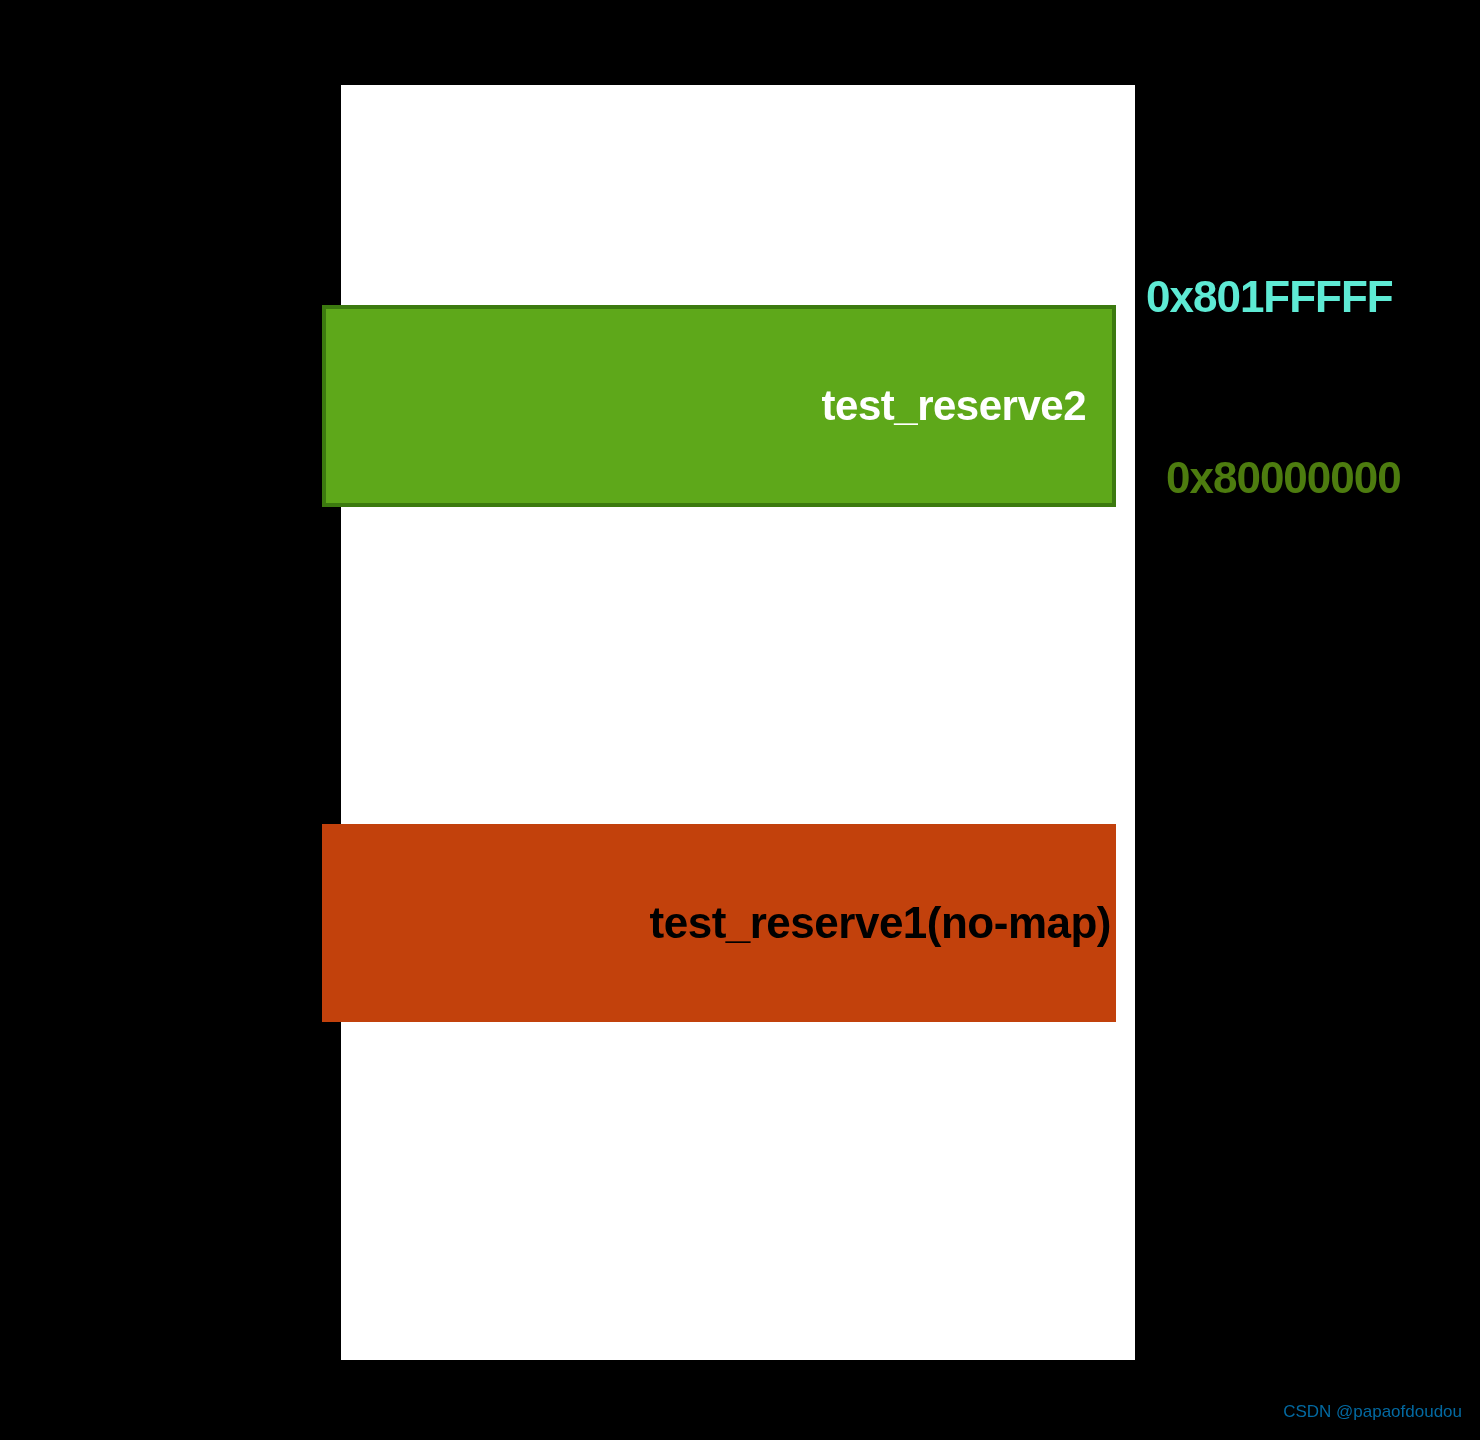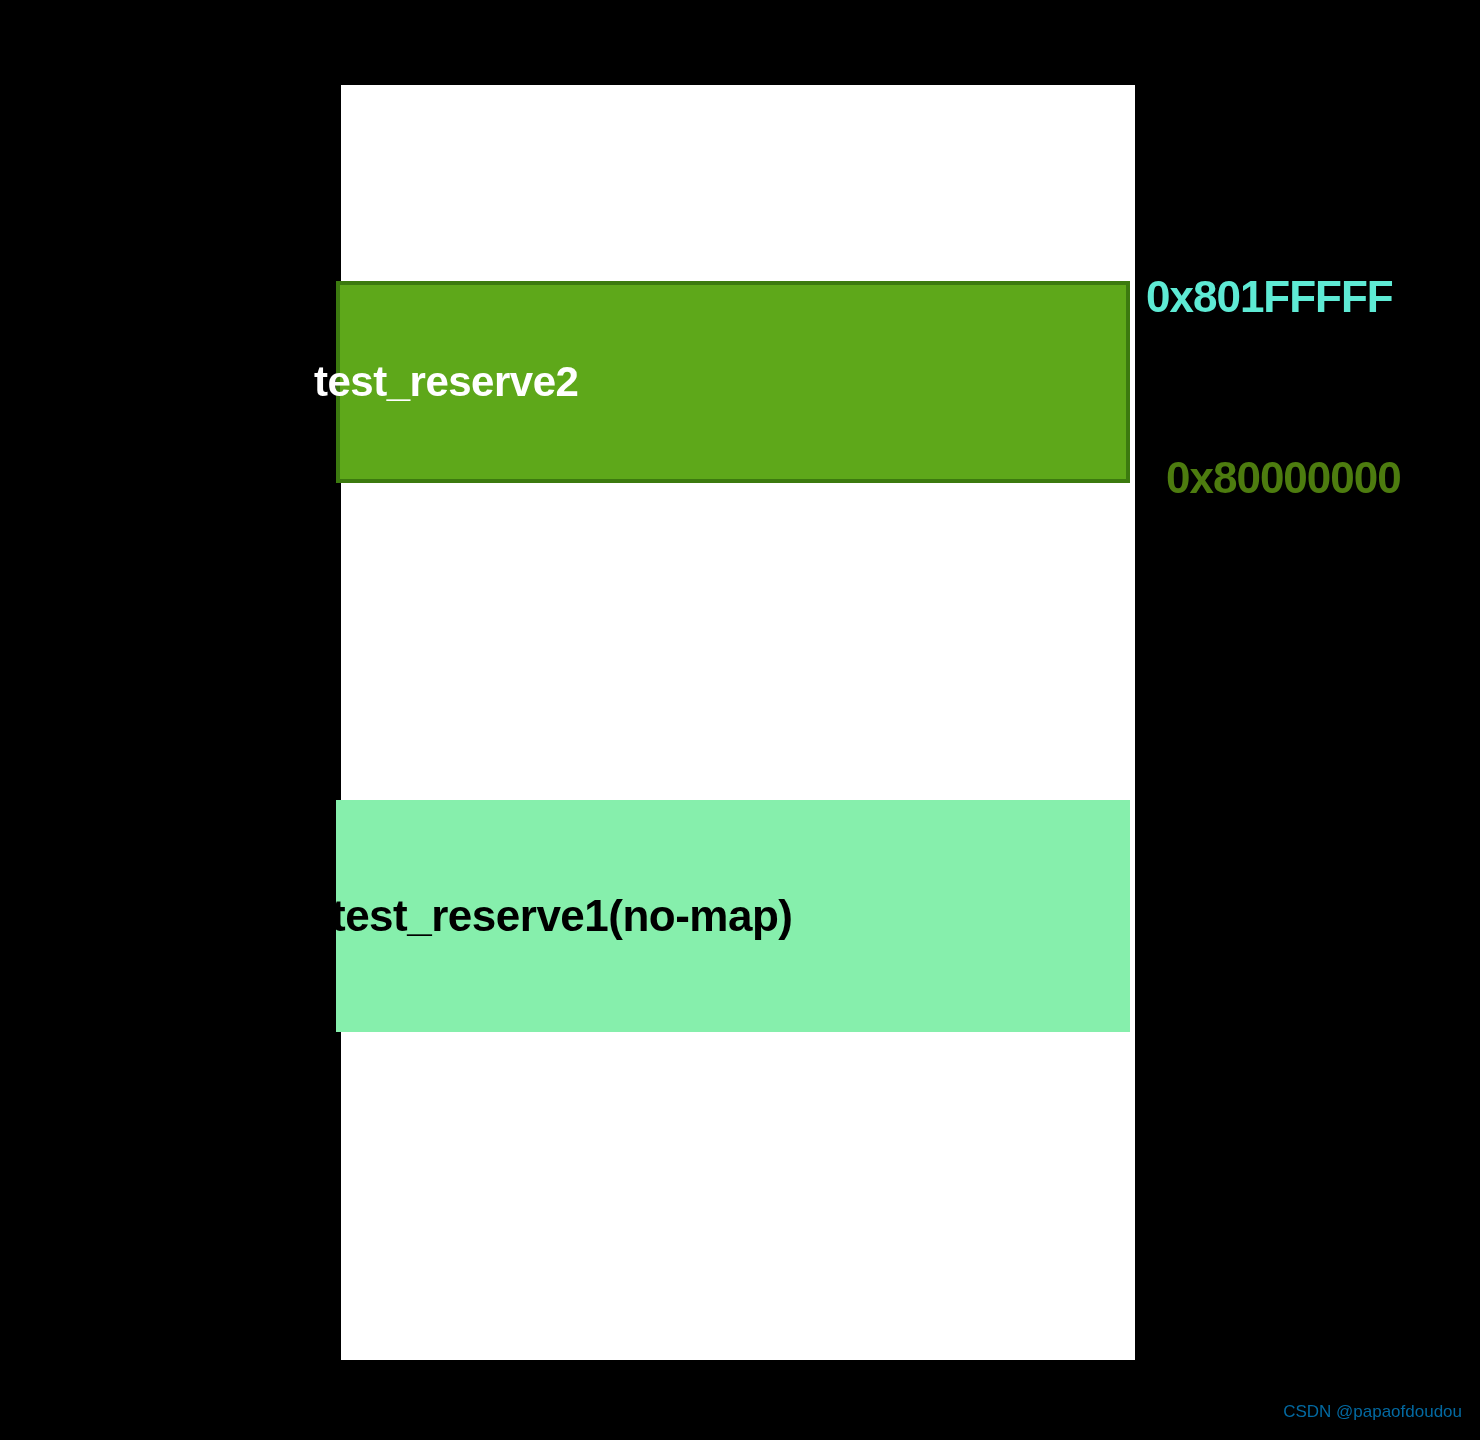--- a/index.html
+++ b/index.html
@@ -22,25 +22,26 @@
     left: 341px;
     top: 85px;
     width: 794px;
     height: 1275px;
     background: #ffffff;
   }
 
   
   .region {
     position: absolute;
-    left: 336px;
+    left: 322px;
     display: flex;
     align-items: center;
-    justify-content: flex-start;
+    justify-content: flex-end;
     box-sizing: border-box;
+    margin-top: 24px;
   }
 
   .region-label {
     font-weight: bold;
     white-space: nowrap;
     letter-spacing: -0.5px;
   }
 
   .region-reserve2 {
     top: 281px;
@@ -52,22 +53,22 @@
   .region-reserve2 .region-label {
     color: #ffffff;
     font-size: 42px;
     position: relative;
     left: -26px;
   }
 
   .region-reserve1 {
     top: 800px;
     width: 794px;
-    height: 232px;
-    background: #86efac;
+    height: 198px;
+    background: #c2410c;
     border: 0;
   }
   .region-reserve1 .region-label {
     color: #000000;
     font-size: 44px;
     position: relative;
     left: -5px;
   }
 
   

